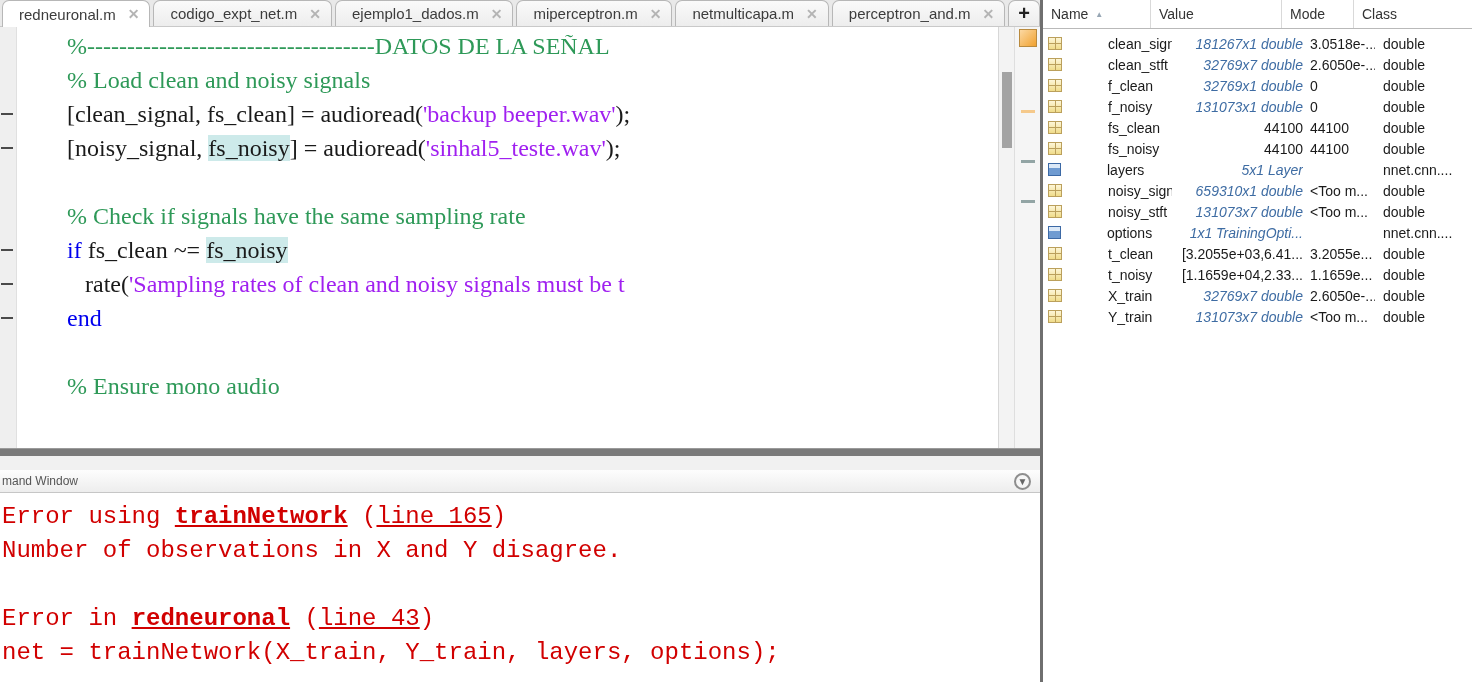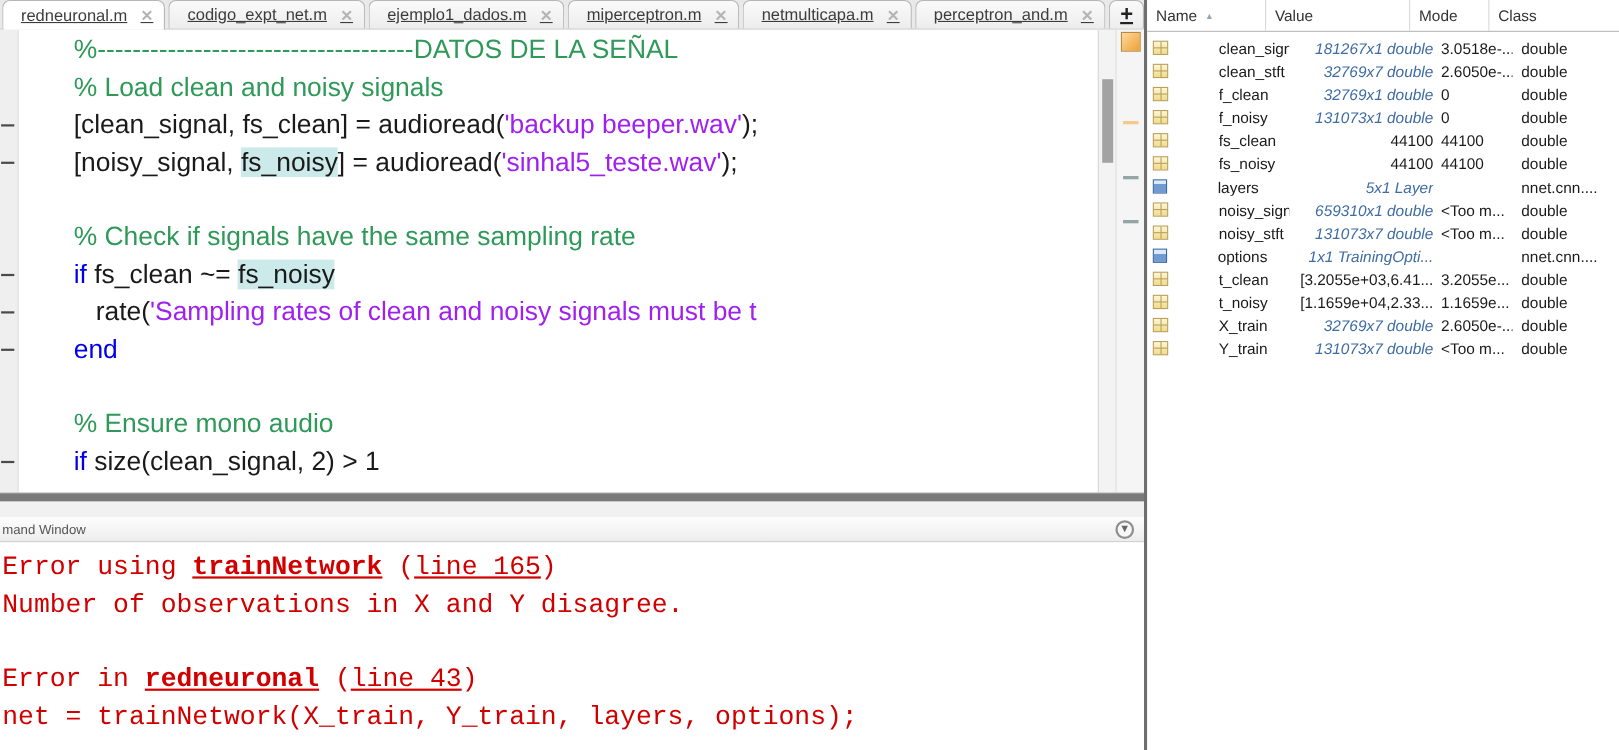--- a/index.html
+++ b/index.html
@@ -12,32 +12,32 @@
   .app{position:absolute;inset:0;width:1472px;height:682px;background:#fff;}
 
   
   .left{position:absolute;left:0;top:0;width:1040px;height:682px;background:#fff;}
 
   
   .tabbar{position:absolute;left:0;top:0;width:1040px;height:27px;background:#e9e9e9;
           border-bottom:1px solid #c9c9c9;display:flex;align-items:flex-end;padding-left:2px;}
   .tab{height:26px;display:flex;align-items:center;padding:0 10px 0 16px;margin-right:3px;
        background:linear-gradient(#fafafa,#ededed);border:1px solid #b7b7b7;border-bottom:none;
-       border-radius:7px 7px 0 0;font-size:15px;color:#3c3c3c;white-space:nowrap;cursor:default;text-decoration:underline;}
+       border-radius:7px 7px 0 0;font-size:15px;color:#3c3c3c;white-space:nowrap;cursor:default;}
   .tab.active{background:#fff;height:27px;margin-bottom:-1px;z-index:2;}
   .tab-label{pointer-events:none;}
   .tab-close{color:#b4b4b4;font-size:14px;font-weight:bold;margin-left:12px;}
   .tab.plus{padding:0 9px;font-size:20px;font-weight:bold;color:#222;}
 
   
   .editor{position:absolute;left:0;top:27px;width:1040px;height:421px;background:#fff;overflow:hidden;}
   .gutter-strip{position:absolute;left:0;top:0;bottom:0;width:17px;background:#efefef;border-right:1px solid #e0e0e0;}
   .code-area{position:absolute;left:0;top:2px;width:998px;}
   .code-line{position:relative;height:34px;line-height:34px;padding-left:67px;
-             font-family:Liberation Sans, sans-serif;font-size:24px;white-space:pre;}
+             font-family:Liberation Serif, serif;font-size:24px;white-space:pre;}
   .bp-dash{position:absolute;left:1px;top:16px;width:12px;height:2px;background:#4a4a4a;}
   .tok-comment{color:var(--comment);}
   .tok-keyword{color:var(--keyword);}
   .tok-string{color:var(--string);}
   .tok-plain{color:#1a1a1a;}
   .hl{background:var(--highlight);}
 
   
   .v-scrollbar{position:absolute;left:998px;top:0;bottom:0;width:16px;background:#f3f3f3;border-left:1px solid #d7d7d7;}
   .v-thumb{position:absolute;left:3px;top:45px;width:10px;height:76px;background:#a3a3a3;}
@@ -134,21 +134,20 @@
           <div class="code-line"><span class="tok-comment">% Load clean and noisy signals</span></div>
           <div class="code-line"><div class="bp-dash"></div><span class="tok-plain">[clean_signal, fs_clean] = audioread(</span><span class="tok-string">'backup beeper.wav'</span><span class="tok-plain">);</span></div>
           <div class="code-line"><div class="bp-dash"></div><span class="tok-plain">[noisy_signal, </span><span class="tok-plain hl">fs_noisy</span><span class="tok-plain">] = audioread(</span><span class="tok-string">'sinhal5_teste.wav'</span><span class="tok-plain">);</span></div>
           <div class="code-line"></div>
           <div class="code-line"><span class="tok-comment">% Check if signals have the same sampling rate</span></div>
           <div class="code-line"><div class="bp-dash"></div><span class="tok-keyword">if</span><span class="tok-plain"> fs_clean ~= </span><span class="tok-plain hl">fs_noisy</span></div>
           <div class="code-line"><div class="bp-dash"></div><span class="tok-plain">   rate(</span><span class="tok-string">'Sampling rates of clean and noisy signals must be t</span></div>
           <div class="code-line"><div class="bp-dash"></div><span class="tok-keyword">end</span></div>
           <div class="code-line"></div>
           <div class="code-line"><span class="tok-comment">% Ensure mono audio</span></div>
-          <div class="code-line"><div class="bp-dash"></div><span class="tok-keyword">if</span><span class="tok-plain"> size(clean_signal, 2) &gt; 1</span></div>
         </div>
       <div class="v-scrollbar">
         <div class="v-thumb"></div>
       </div>
       <div class="analyzer">
         <div class="warn-box"></div>
         <div class="an-mark an-orange"></div>
         <div class="an-mark an-gray1"></div>
         <div class="an-mark an-gray2"></div>
       </div>

